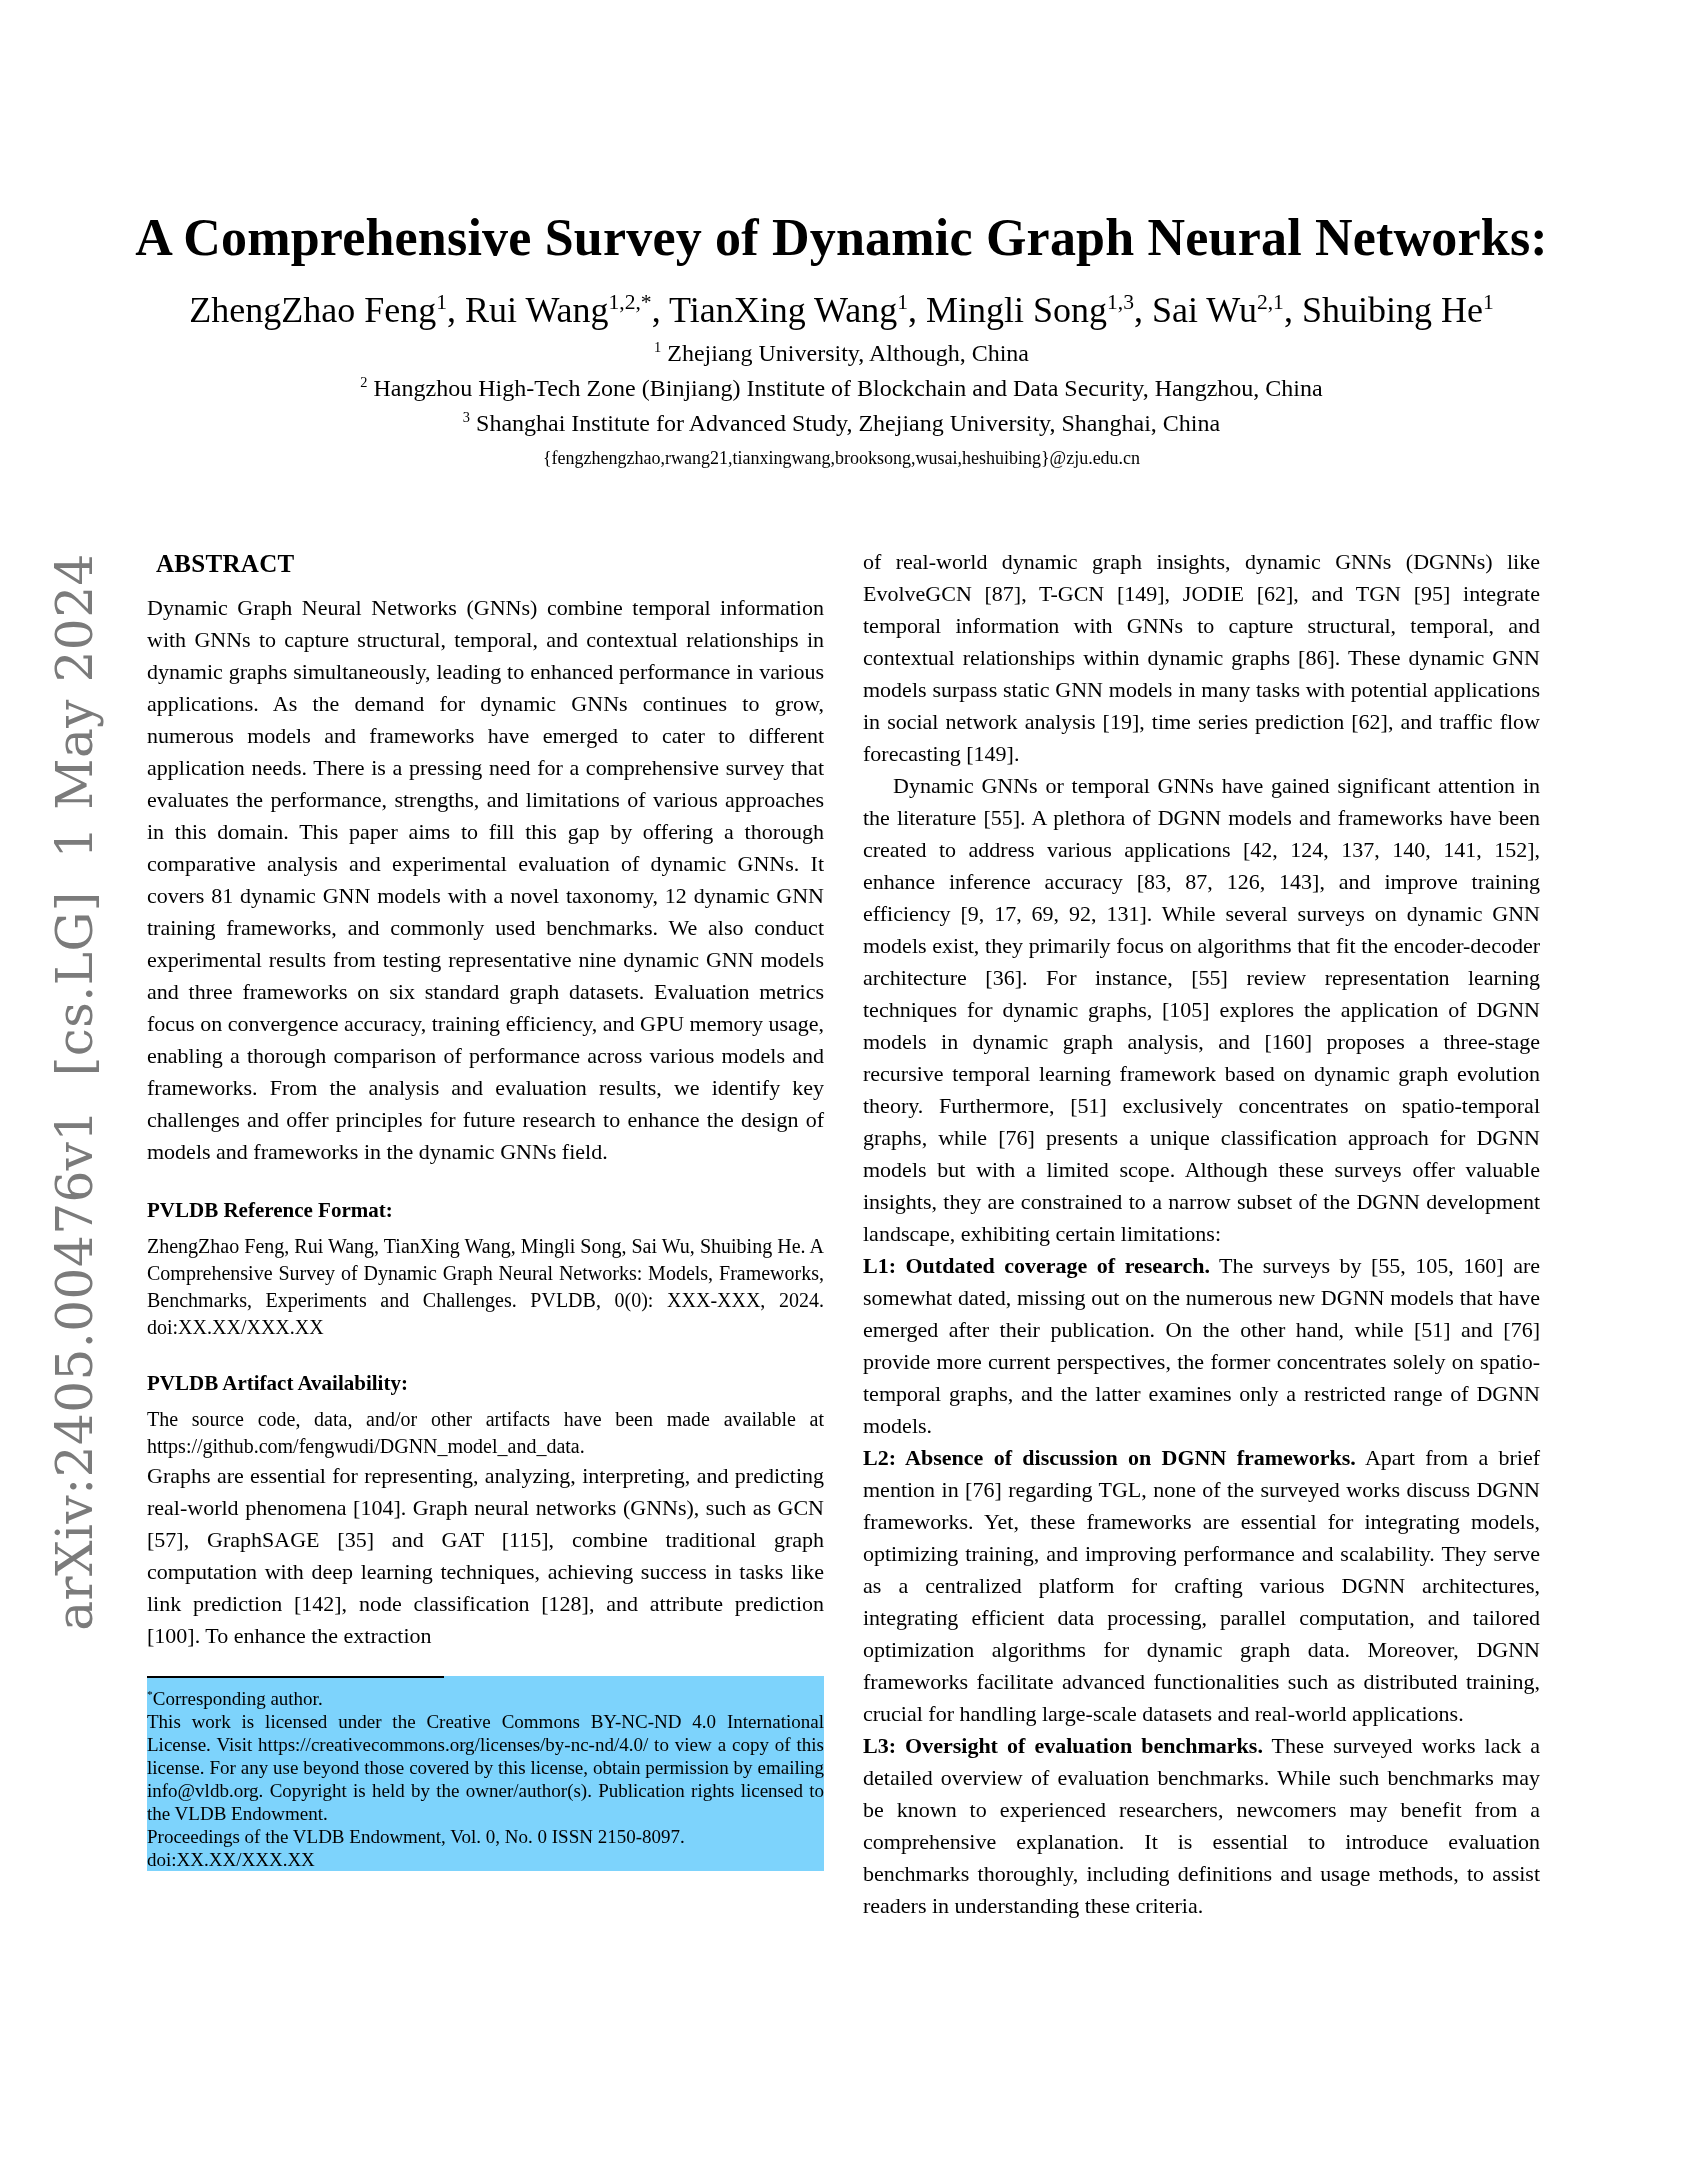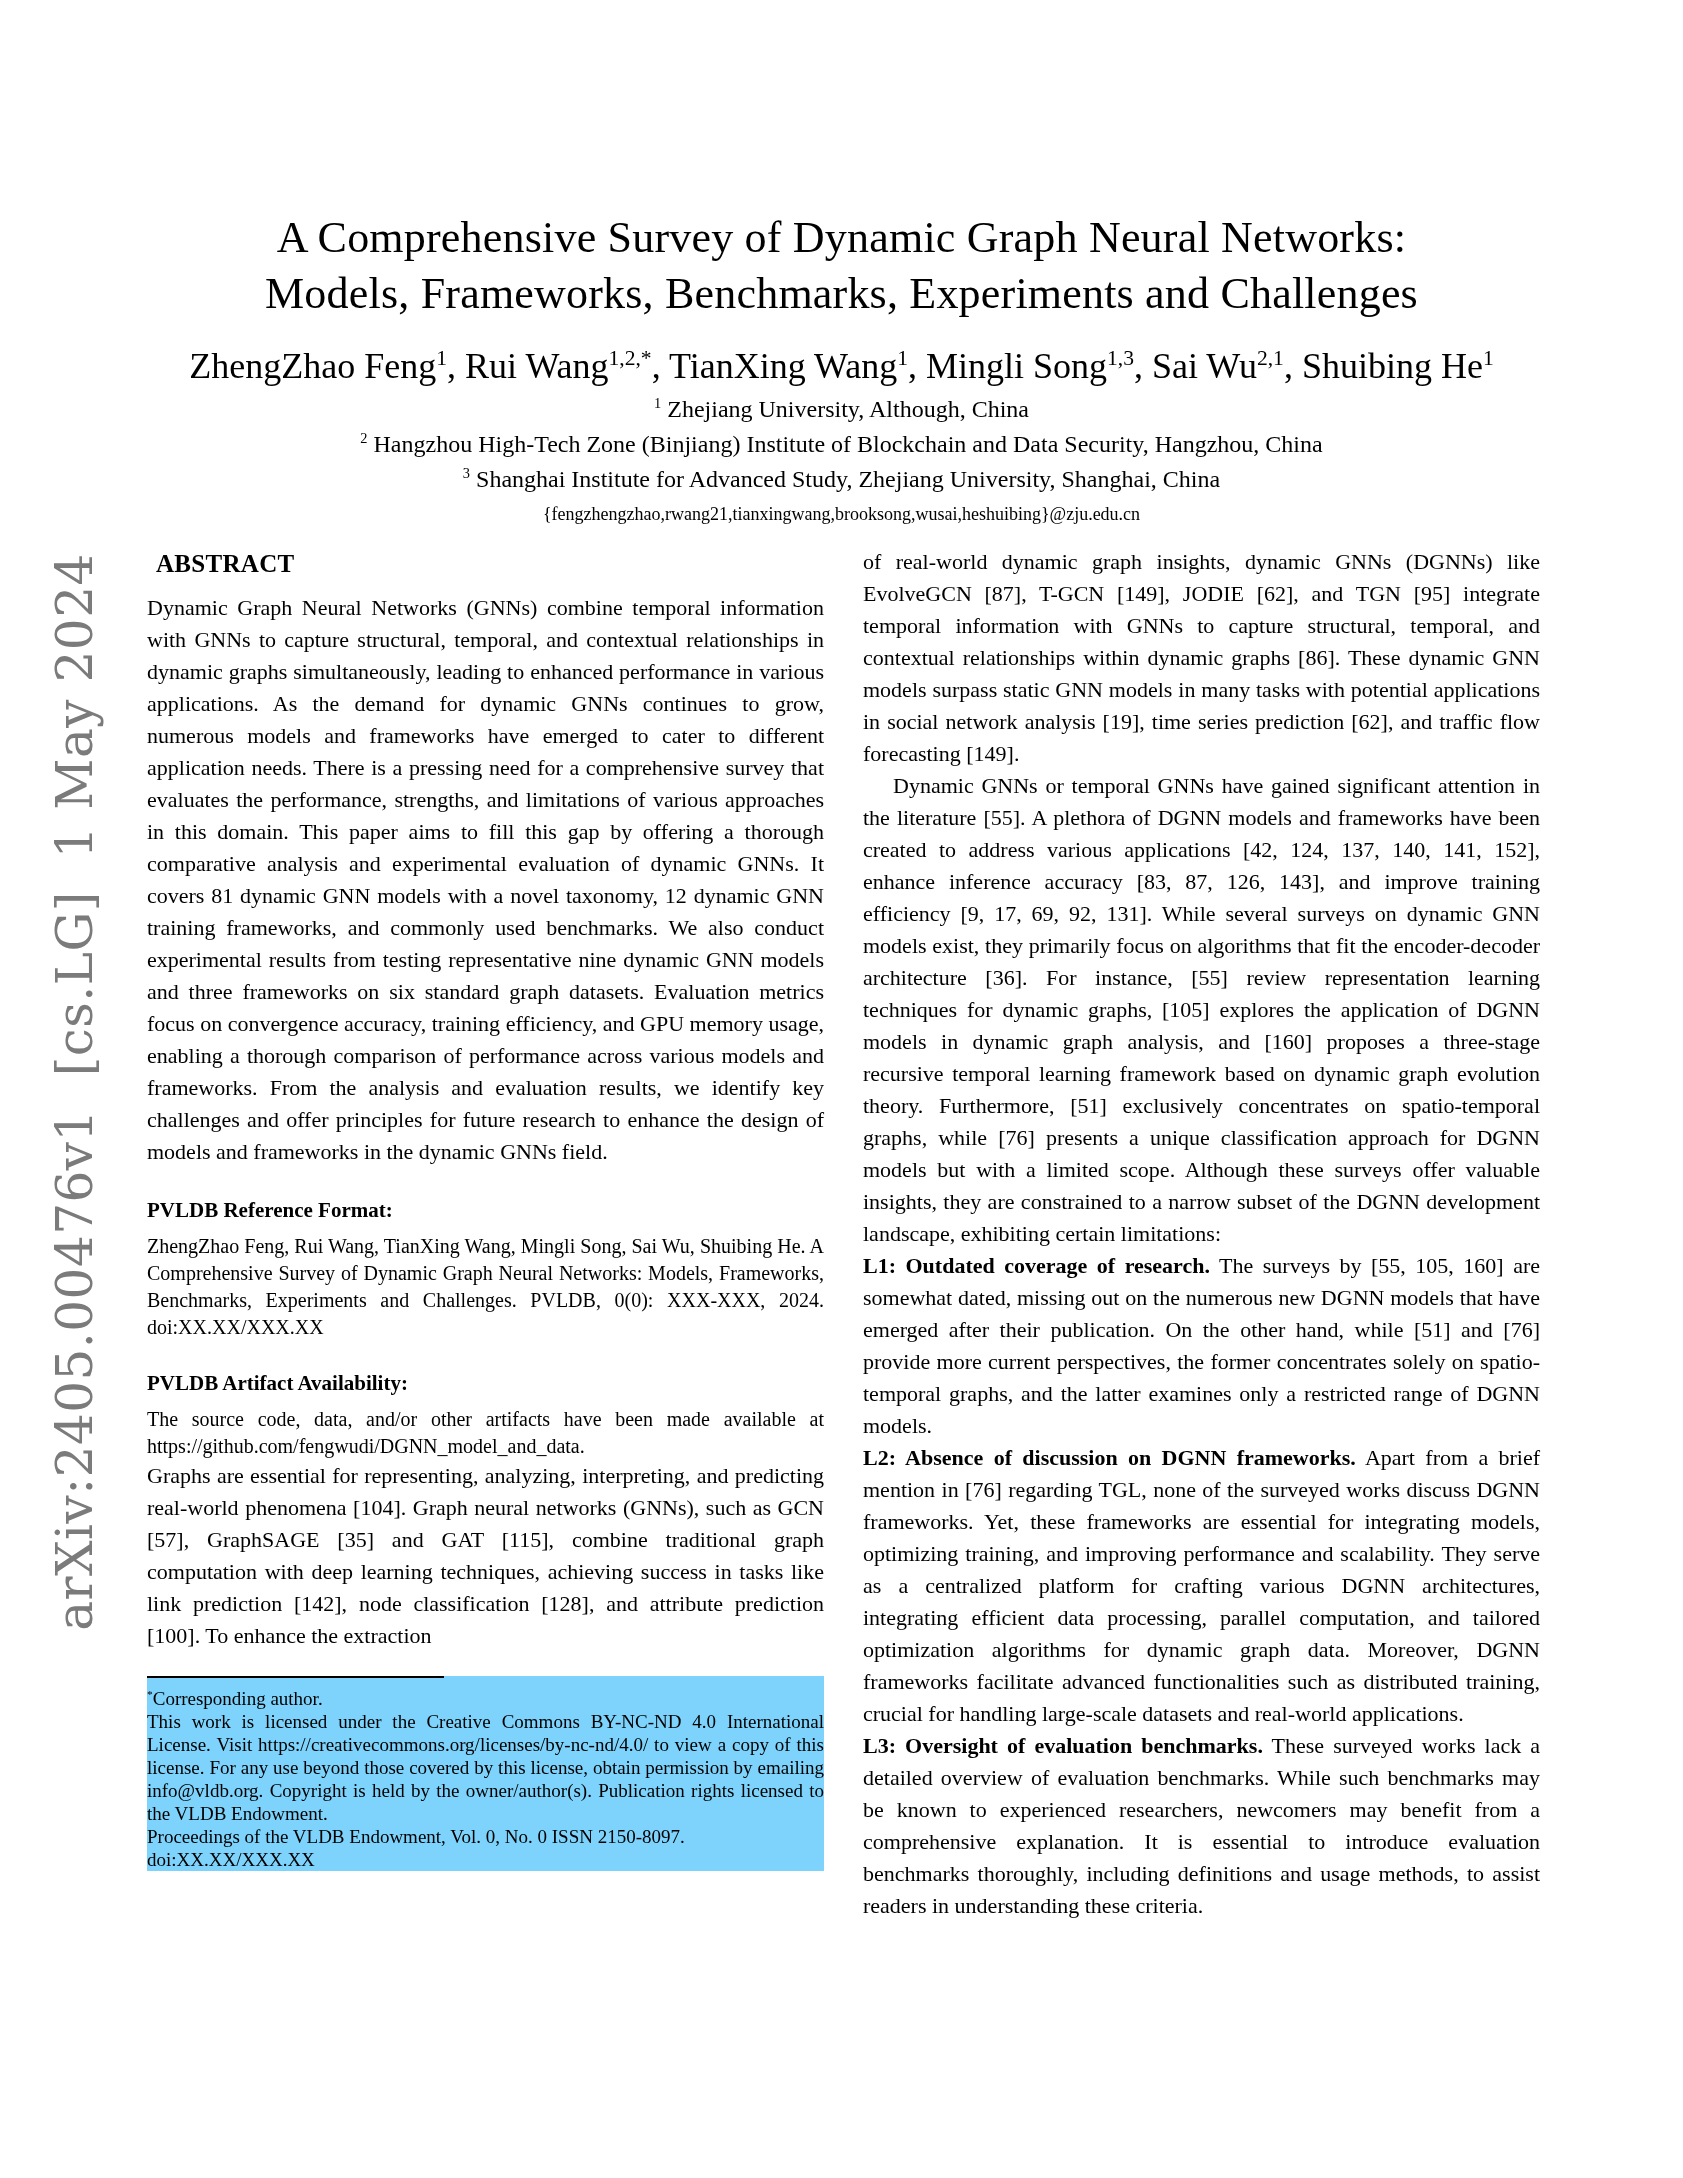--- a/index.html
+++ b/index.html
@@ -11,21 +11,21 @@
   
   .watermark {
     position:absolute; left:75px; top:1092px;
     transform:translate(-50%,-50%) rotate(-90deg);
     transform-origin:center center;
     font-family:"DejaVu Serif", serif;
     font-size:50px; color:#7b7b7b; white-space:pre; letter-spacing:0.5px;
   }
   
   .header { position:absolute; top:210px; left:0; width:1683px; text-align:center; }
-  .title-line { font-size:44px; font-weight:normal; line-height:56px; letter-spacing:0.2px; }
+  .title-line { font-size:52px; font-weight:bold; line-height:56px; letter-spacing:0.2px; }
   .authors { margin-top:26px; font-size:36px; line-height:36px; }
   .affils { margin-top:8px; font-size:24px; line-height:35px; }
   .email-line { font-size:18px; line-height:34px; }
   sup { font-size:60%; vertical-align:super; line-height:0; }
   .sep { white-space:pre; }
 
   
   .col {
     position:absolute; top:546px; width:677px;
     font-size:22px; line-height:32px; text-align:justify;
@@ -50,21 +50,20 @@
 </style>
 </head>
 <body>
 
 <div class="page">
 
   <div class="watermark">arXiv:2405.00476v1  [cs.LG]  1 May 2024</div>
 
   <div class="header">
     <div class="title-line">A Comprehensive Survey of Dynamic Graph Neural Networks:</div>
-    <div class="title-line">Models, Frameworks, Benchmarks, Experiments and Challenges</div>
 
     <div class="authors"><span>ZhengZhao Feng</span><sup>1</sup><span class="sep">, </span><span>Rui Wang</span><sup>1,2,*</sup><span class="sep">, </span><span>TianXing Wang</span><sup>1</sup><span class="sep">, </span><span>Mingli Song</span><sup>1,3</sup><span class="sep">, </span><span>Sai Wu</span><sup>2,1</sup><span class="sep">, </span><span>Shuibing He</span><sup>1</sup>
     </div>
 
     <div class="affils">
       <div><sup>1</sup><span> Zhejiang University, Although, China</span></div>
       <div><sup>2</sup><span> Hangzhou High-Tech Zone (Binjiang) Institute of Blockchain and Data Security, Hangzhou, China</span></div>
       <div><sup>3</sup><span> Shanghai Institute for Advanced Study, Zhejiang University, Shanghai, China</span></div>
       <div class="email-line">{fengzhengzhao,rwang21,tianxingwang,brooksong,wusai,heshuibing}@zju.edu.cn</div>
     </div>

